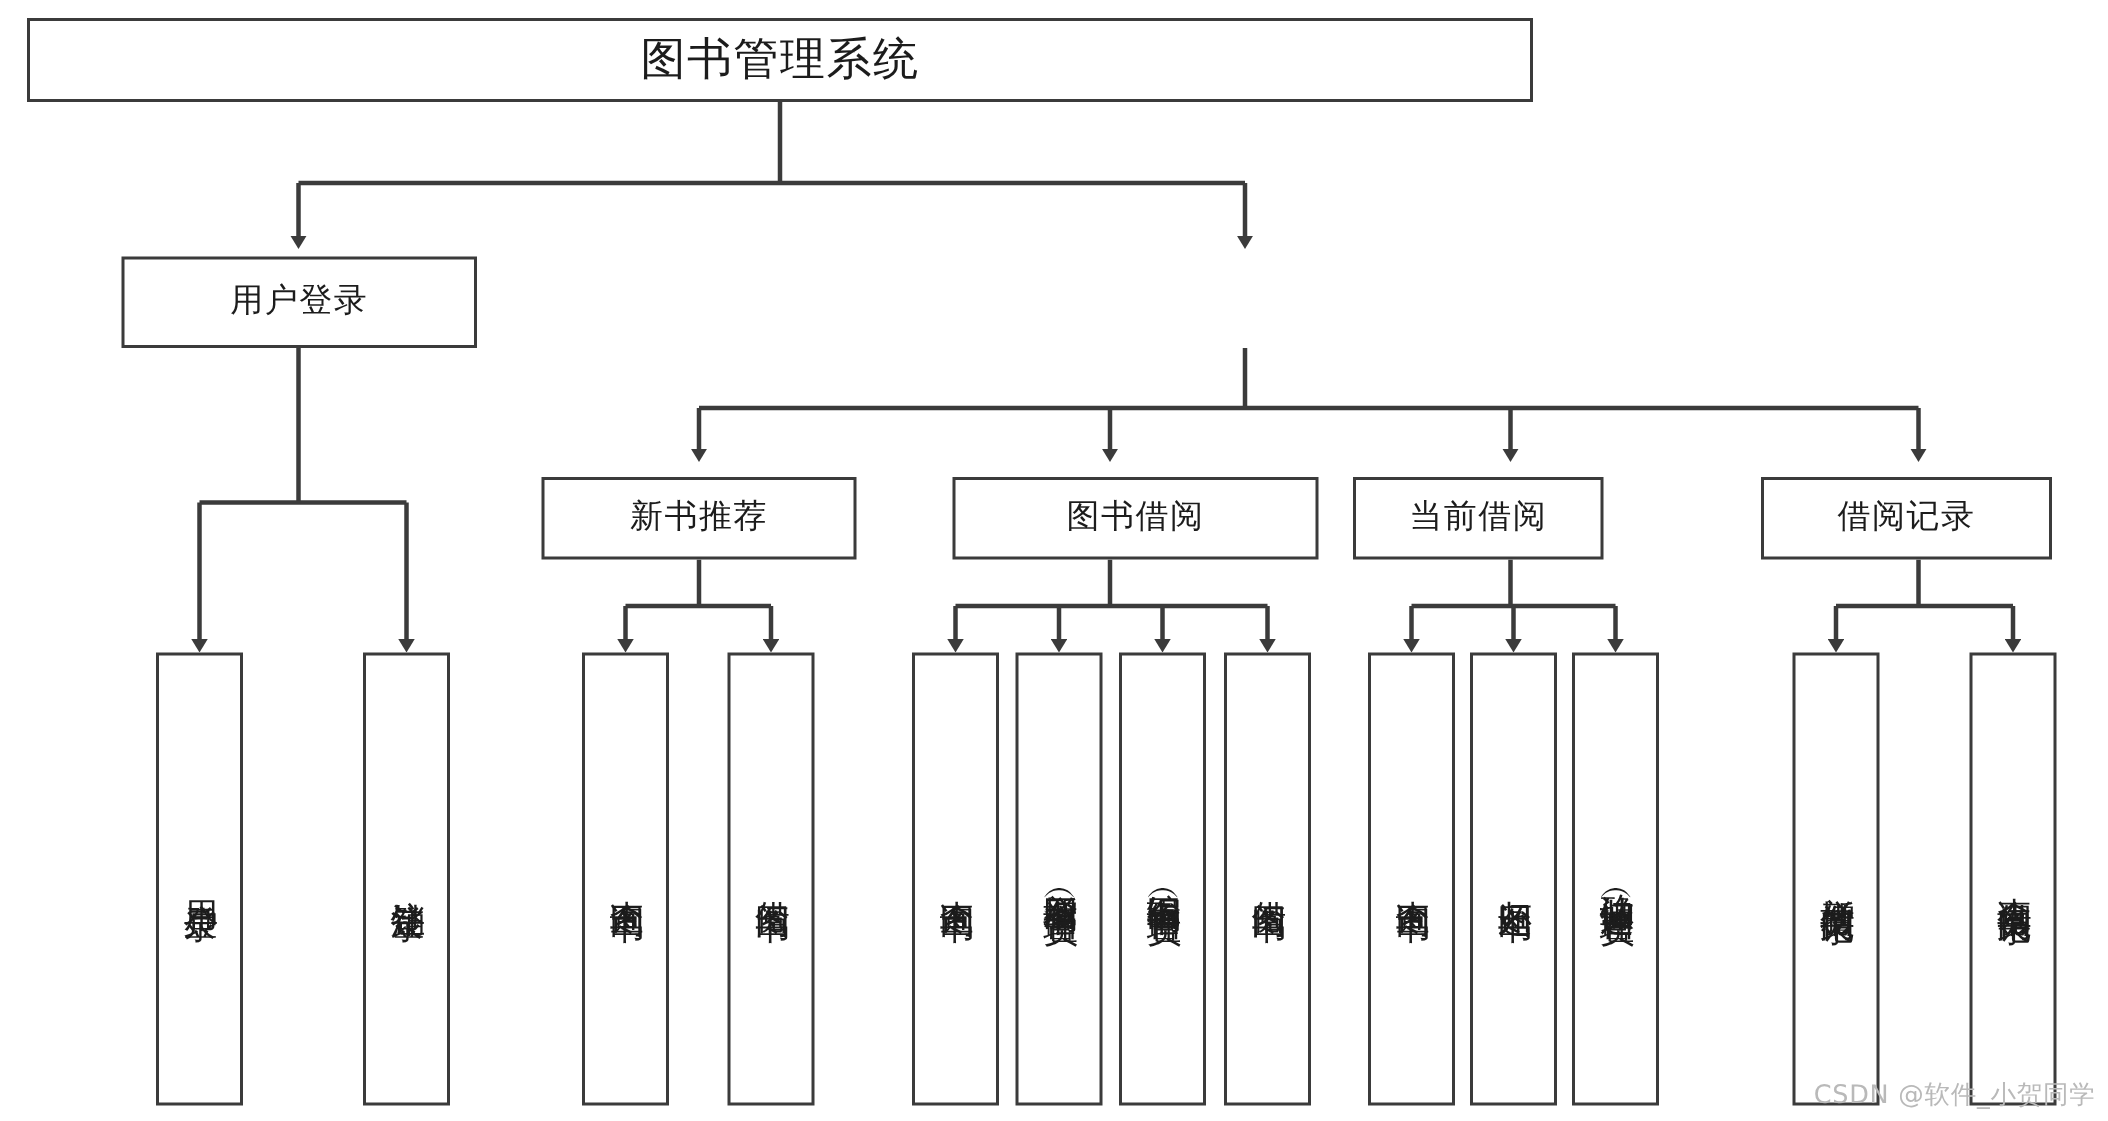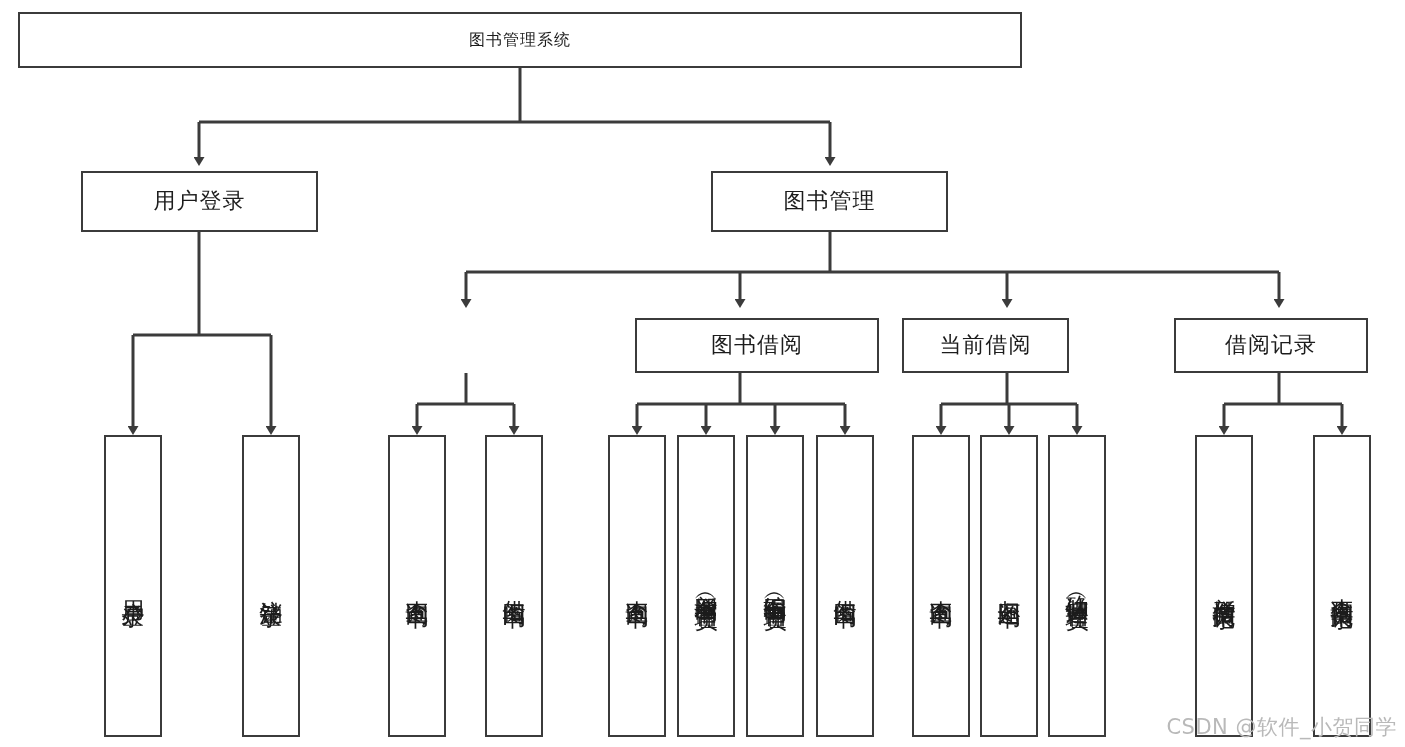--- a/index.html
+++ b/index.html
@@ -34,41 +34,41 @@
     justify-content: center;
     text-align: center;
     color: #1c1c1c;
   }
   .node.h {
     font-size: 22px;
     letter-spacing: 1px;
     line-height: 1.2;
   }
   .node.root {
-    font-size: 16px;
+    font-size: 30px;
   }
   .node.v {
     writing-mode: vertical-rl;
     text-orientation: upright;
     font-size: 23px;
     line-height: 1.18;
     letter-spacing: 2px;
     padding: 6px 0;
   }
   .node.v .vtext {
     writing-mode: vertical-rl;
     text-orientation: upright;
     display: block;
     white-space: normal;
   }
   .watermark {
     position: absolute;
     right: 8px;
     bottom: 6px;
-    font-size: 21px;
+    font-size: 17px;
     color: #b9b9b9;
     letter-spacing: 0.5px;
     white-space: nowrap;
     font-family: "DejaVu Sans", "Liberation Sans", sans-serif;
   }
 </style>
 </head>
 <body>
 
 <div id="canvas">
@@ -123,24 +123,24 @@
     </g>
   </svg>
 
   <div class="node h root" style="left:18px; top:12px; width:1004px; height:56px;">
     <span>图书管理系统</span>
   </div>
 
   <div class="node h" style="left:81px; top:171px; width:237px; height:61px;">
     <span>用户登录</span>
   </div>
-  <div class="node h" style="left:711px; top:171px; width:237px; height:61px;">
-    <span>图书管理</span>
+
+  <div class="node h" style="left:361px; top:318px; width:210px; height:55px;">
+    <span>新书推荐</span>
   </div>
-
   <div class="node h" style="left:635px; top:318px; width:244px; height:55px;">
     <span>图书借阅</span>
   </div>
   <div class="node h" style="left:902px; top:318px; width:167px; height:55px;">
     <span>当前借阅</span>
   </div>
   <div class="node h" style="left:1174px; top:318px; width:194px; height:55px;">
     <span>借阅记录</span>
   </div>
 

